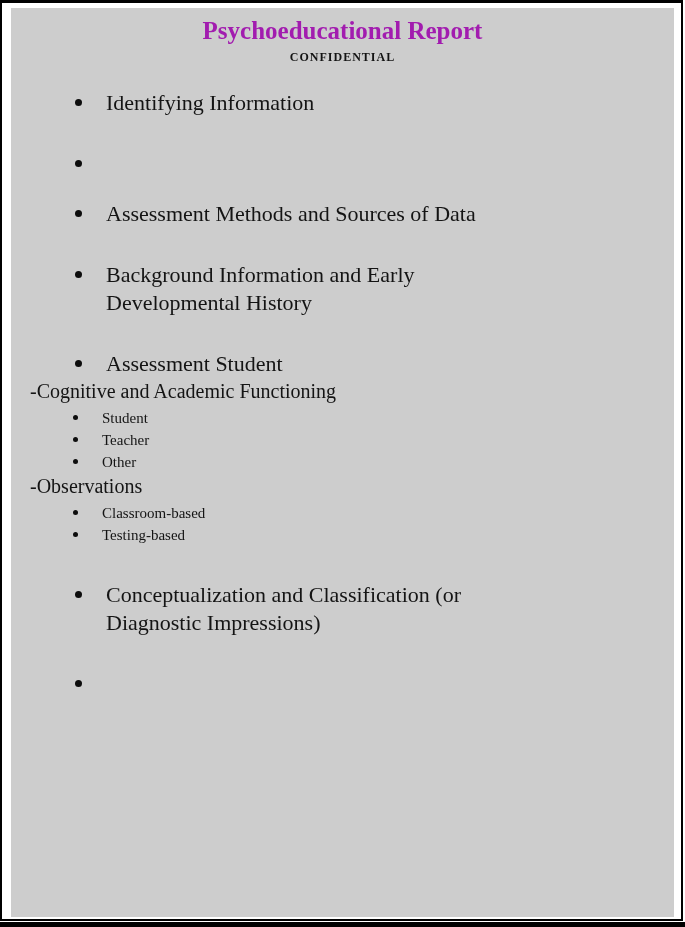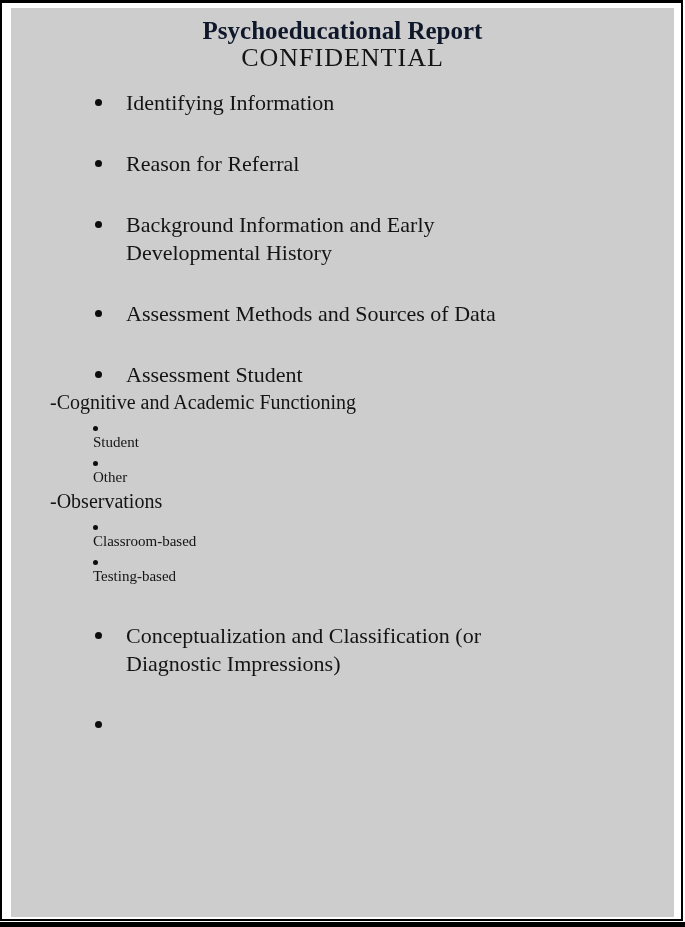--- a/index.html
+++ b/index.html
@@ -33,48 +33,48 @@
   .canvas {
     position: absolute; left: 11px; top: 8px;
     width: 663px; height: 909px;
     background: #cdcdcd;
     box-sizing: border-box;
     padding-top: 6px;
   }
   .doc-title {
     margin: 0; text-align: center;
     font-size: 25px; line-height: 33px;
-    font-weight: bold; color: #0f172a;
+    font-weight: bold; color: #a21caf;
   }
   .doc-subtitle {
     margin: 0; text-align: center;
-    font-size: 26px; line-height: 21px;
-    letter-spacing: 1px; font-weight: normal;
+    font-size: 12px; line-height: 21px;
+    letter-spacing: 1px; font-weight: bold;
   }
   ul { list-style: none; margin: 0; padding: 0; }
   
-  .l1-list { padding-left: 84px; }
+  .l1-list { padding-left: 64px; }
   .l1-item { display: flex; margin-top: 33px; }
   .l1-item.first { margin-top: 21px; }
   .l1-bullet {
     flex: 0 0 7px; width: 7px; height: 7px;
     margin-top: 10px; margin-right: 24px;
     border-radius: 50%; background: #0d0d0d;
   }
   .l1-text {
     font-size: 22px; line-height: 28px;
     max-width: 408px;
   }
   
   .l2-list { margin-top: 2px; margin-left: -76px; }
   .l2-item { font-size: 20px; line-height: 23px; }
   .l2-text { display: block; }
   
   .l3-list { margin-top: 4px; margin-bottom: 2px; margin-left: 43px; }
-  .l3-item { display: flex; font-size: 15px; line-height: 22px; flex-direction: column; }
+  .l3-item { display: flex; font-size: 15px; line-height: 22px; }
   .l3-bullet {
     flex: 0 0 5px; width: 5px; height: 5px;
     margin-top: 8px; margin-right: 24px;
     border-radius: 50%; background: #0d0d0d;
   }
 </style>
 </head>
 <body>
 
 <div class="page">
@@ -85,50 +85,53 @@
 
     <ul class="l1-list">
 
       <li class="l1-item first">
         <span class="l1-bullet"></span>
         <span class="l1-text">Identifying Information</span>
       </li>
 
       <li class="l1-item">
         <span class="l1-bullet"></span>
-        <span class="l1-text">Reason for Referral</span>
+      </li>
+
+      <li class="l1-item">
+        <span class="l1-bullet"></span>
+        <span class="l1-text">Assessment Methods and Sources of Data</span>
       </li>
 
       <li class="l1-item">
         <span class="l1-bullet"></span>
         <span class="l1-text">Background Information and Early Developmental History</span>
-      </li>
-
-      <li class="l1-item">
-        <span class="l1-bullet"></span>
-        <span class="l1-text">Assessment Methods and Sources of Data</span>
       </li>
 
       <li class="l1-item">
         <span class="l1-bullet"></span>
         <span class="l1-text">
           <span>Assessment Student</span>
 
           <ul class="l2-list">
 
             <li class="l2-item">
               <span class="l2-text">-Cognitive and Academic Functioning</span>
             </li>
 
 
             <li class="l2-item">
               <ul class="l3-list">
                 <li class="l3-item">
                   <span class="l3-bullet"></span>
                   <span>Student</span>
+                </li>
+                <li class="l3-item">
+                  <span class="l3-bullet"></span>
+                  <span>Teacher</span>
                 </li>
                 <li class="l3-item">
                   <span class="l3-bullet"></span>
                   <span>Other</span>
                 </li>
               </ul>
             </li>
 
             <li class="l2-item">
               <span class="l2-text">-Observations</span>

